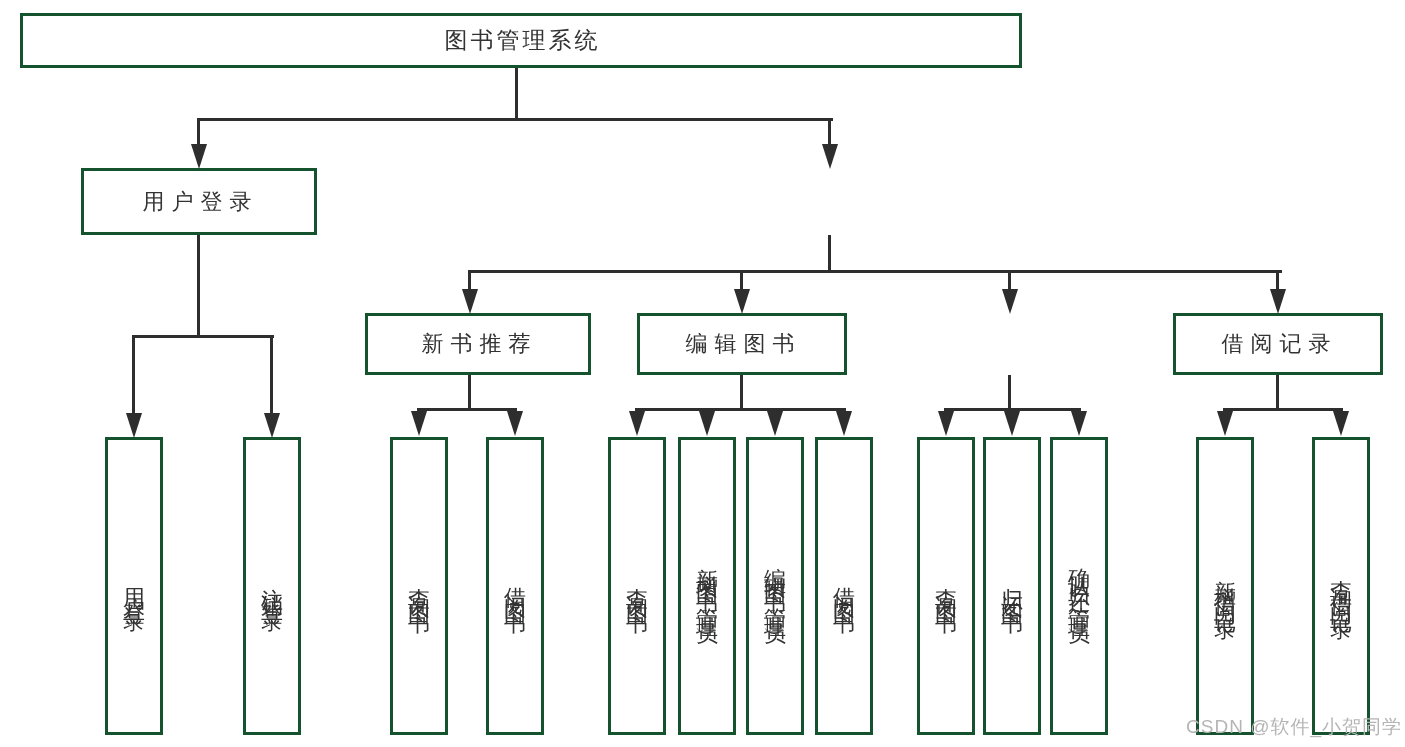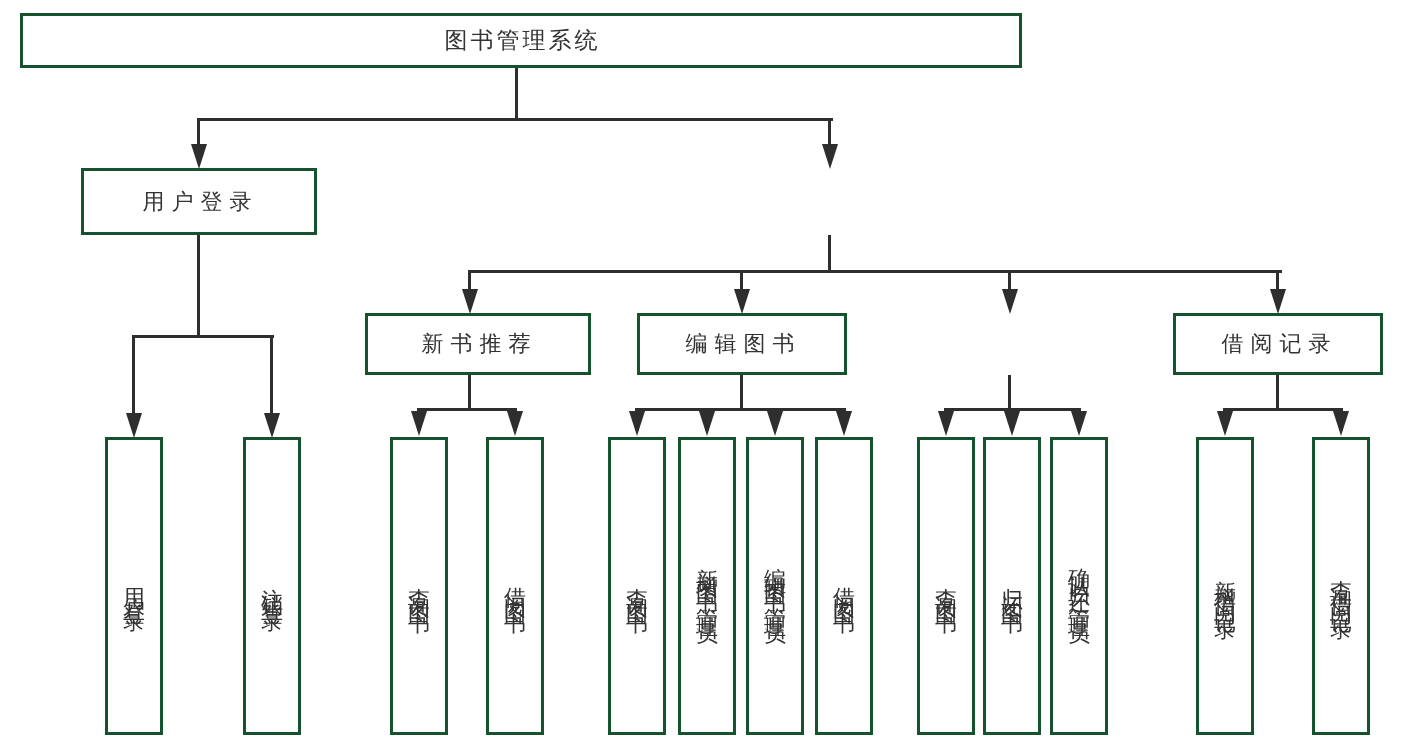--- a/index.html
+++ b/index.html
@@ -160,14 +160,15 @@
   <div class="line" style="left:944px; top:408px; width:137px; height:3px;"></div>
   <div class="arrow" style="left:938px;  top:411px;"></div>
   <div class="arrow" style="left:1004px; top:411px;"></div>
   <div class="arrow" style="left:1071px; top:411px;"></div>
 
   <div class="line" style="left:1276px; top:375px; width:3px; height:35px;"></div>
   <div class="line" style="left:1223px; top:408px; width:120px; height:3px;"></div>
   <div class="arrow" style="left:1217px; top:411px;"></div>
   <div class="arrow" style="left:1333px; top:411px;"></div>
 
+  <div class="watermark">CSDN @软件_小贺同学</div>
 
 </div>
 
 </body></html>

